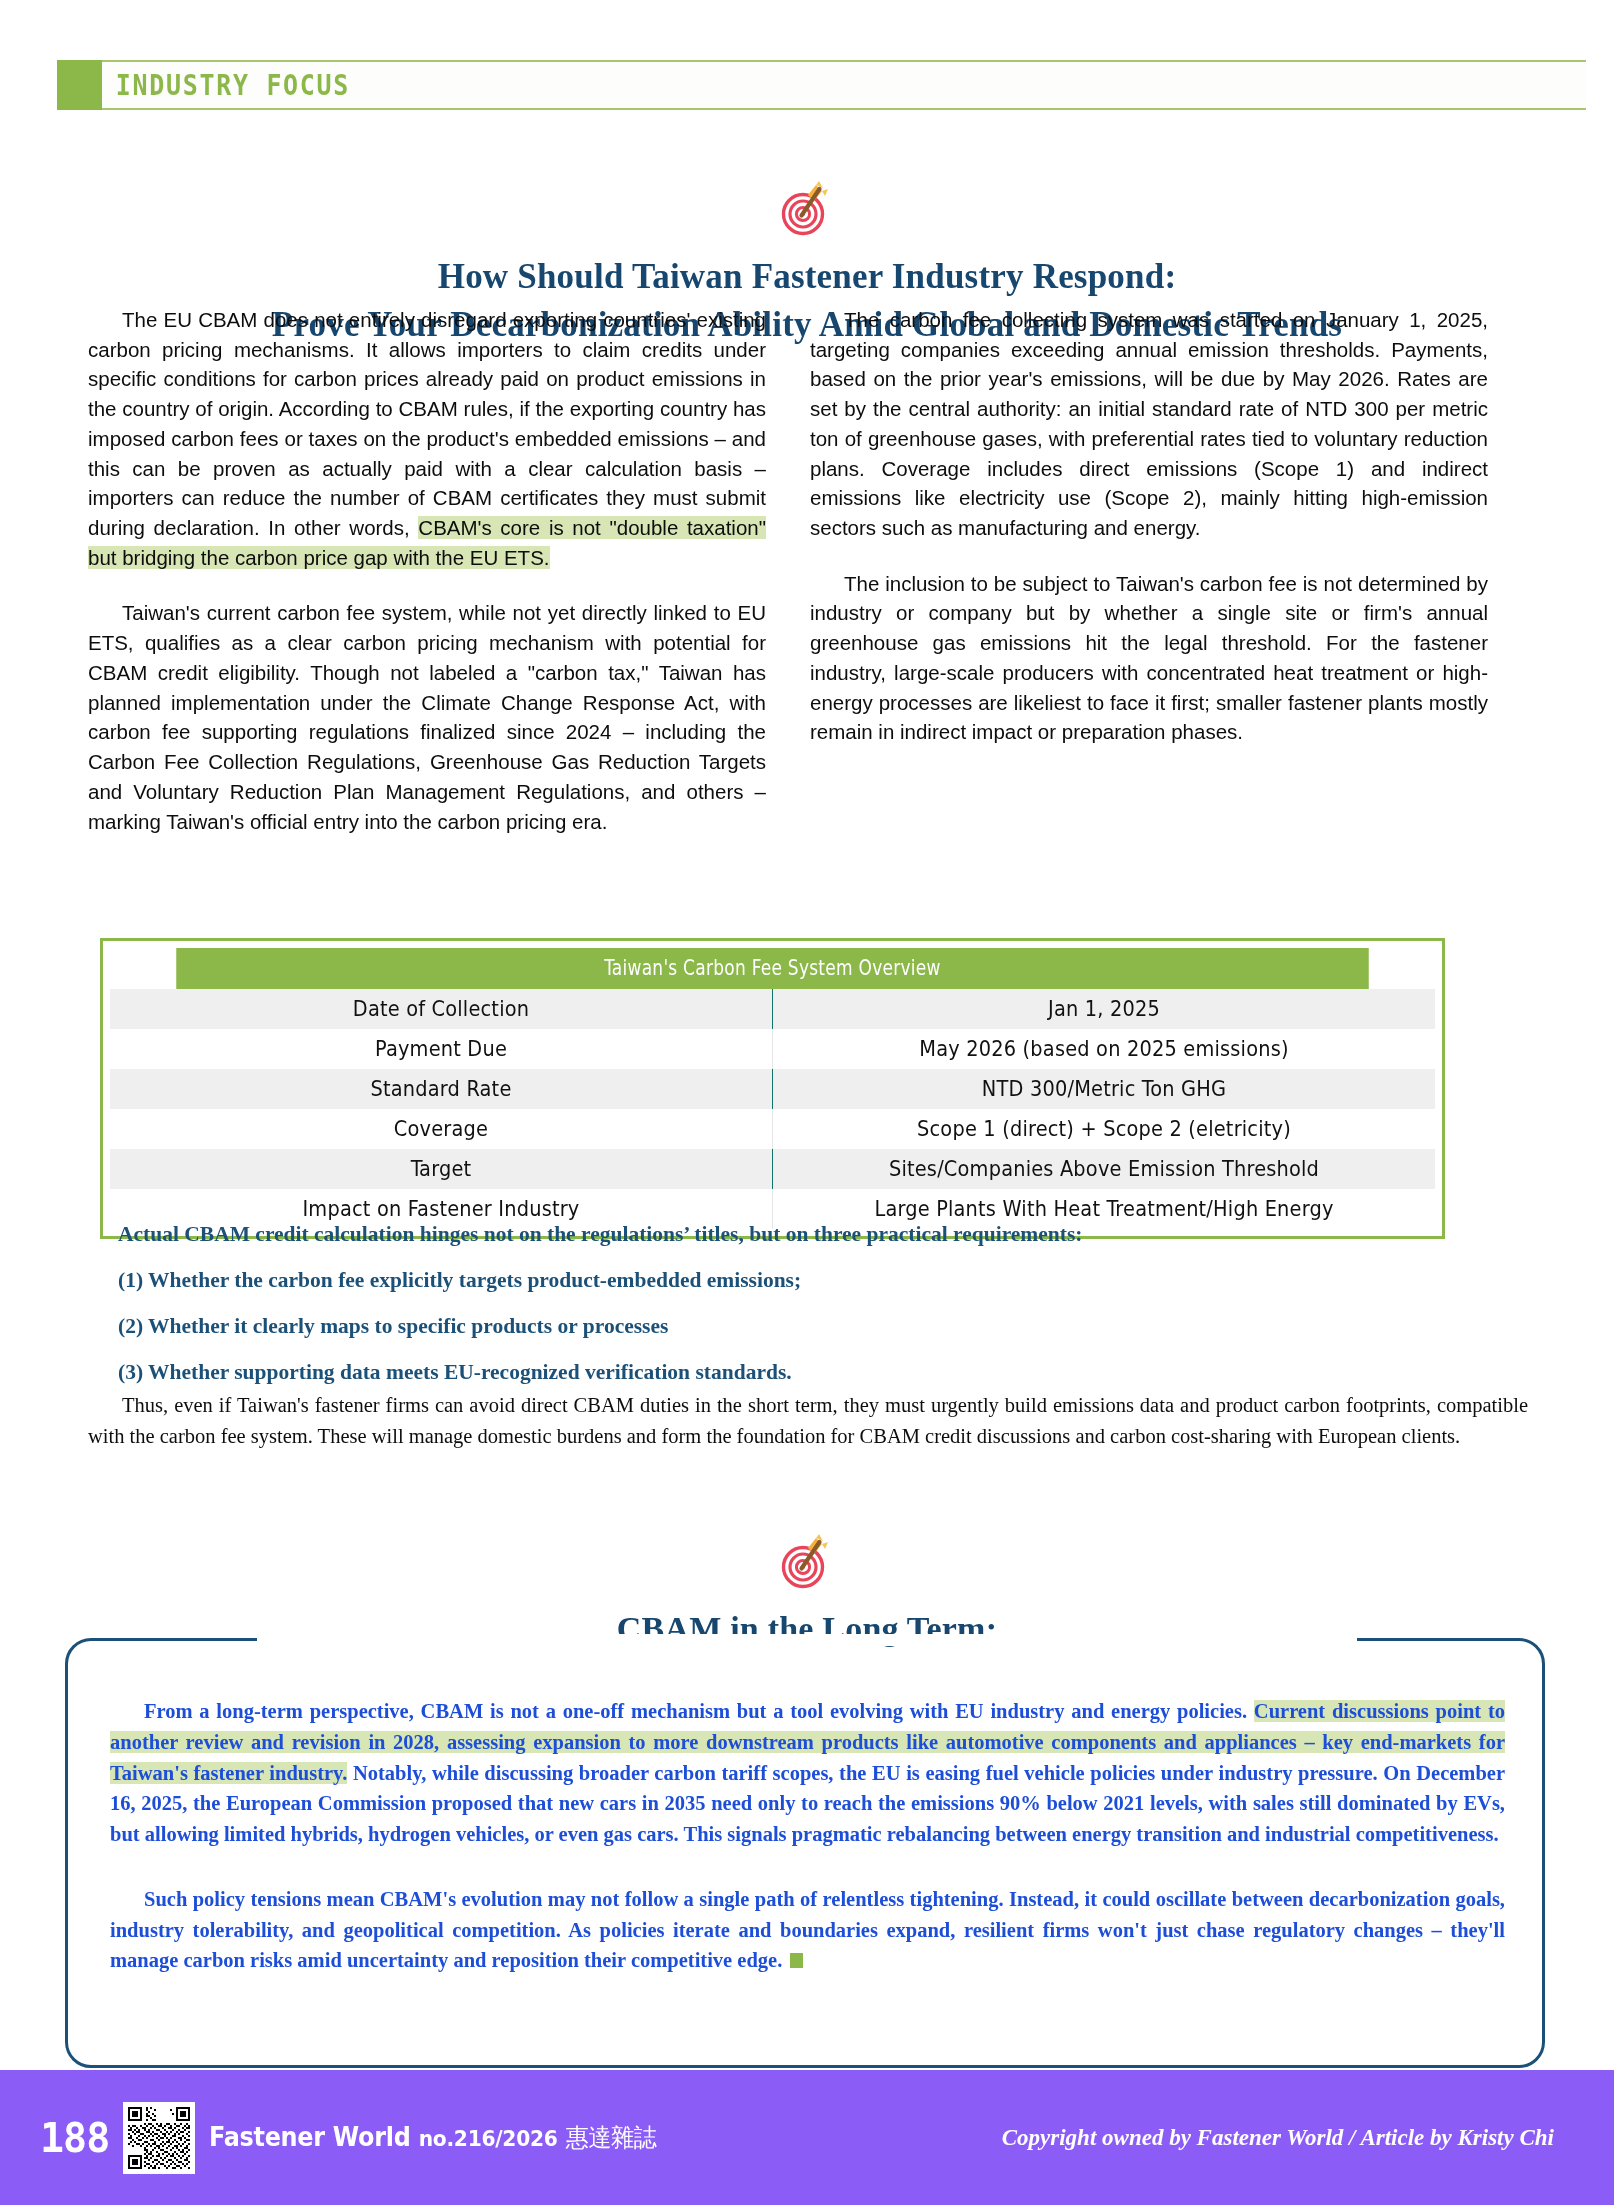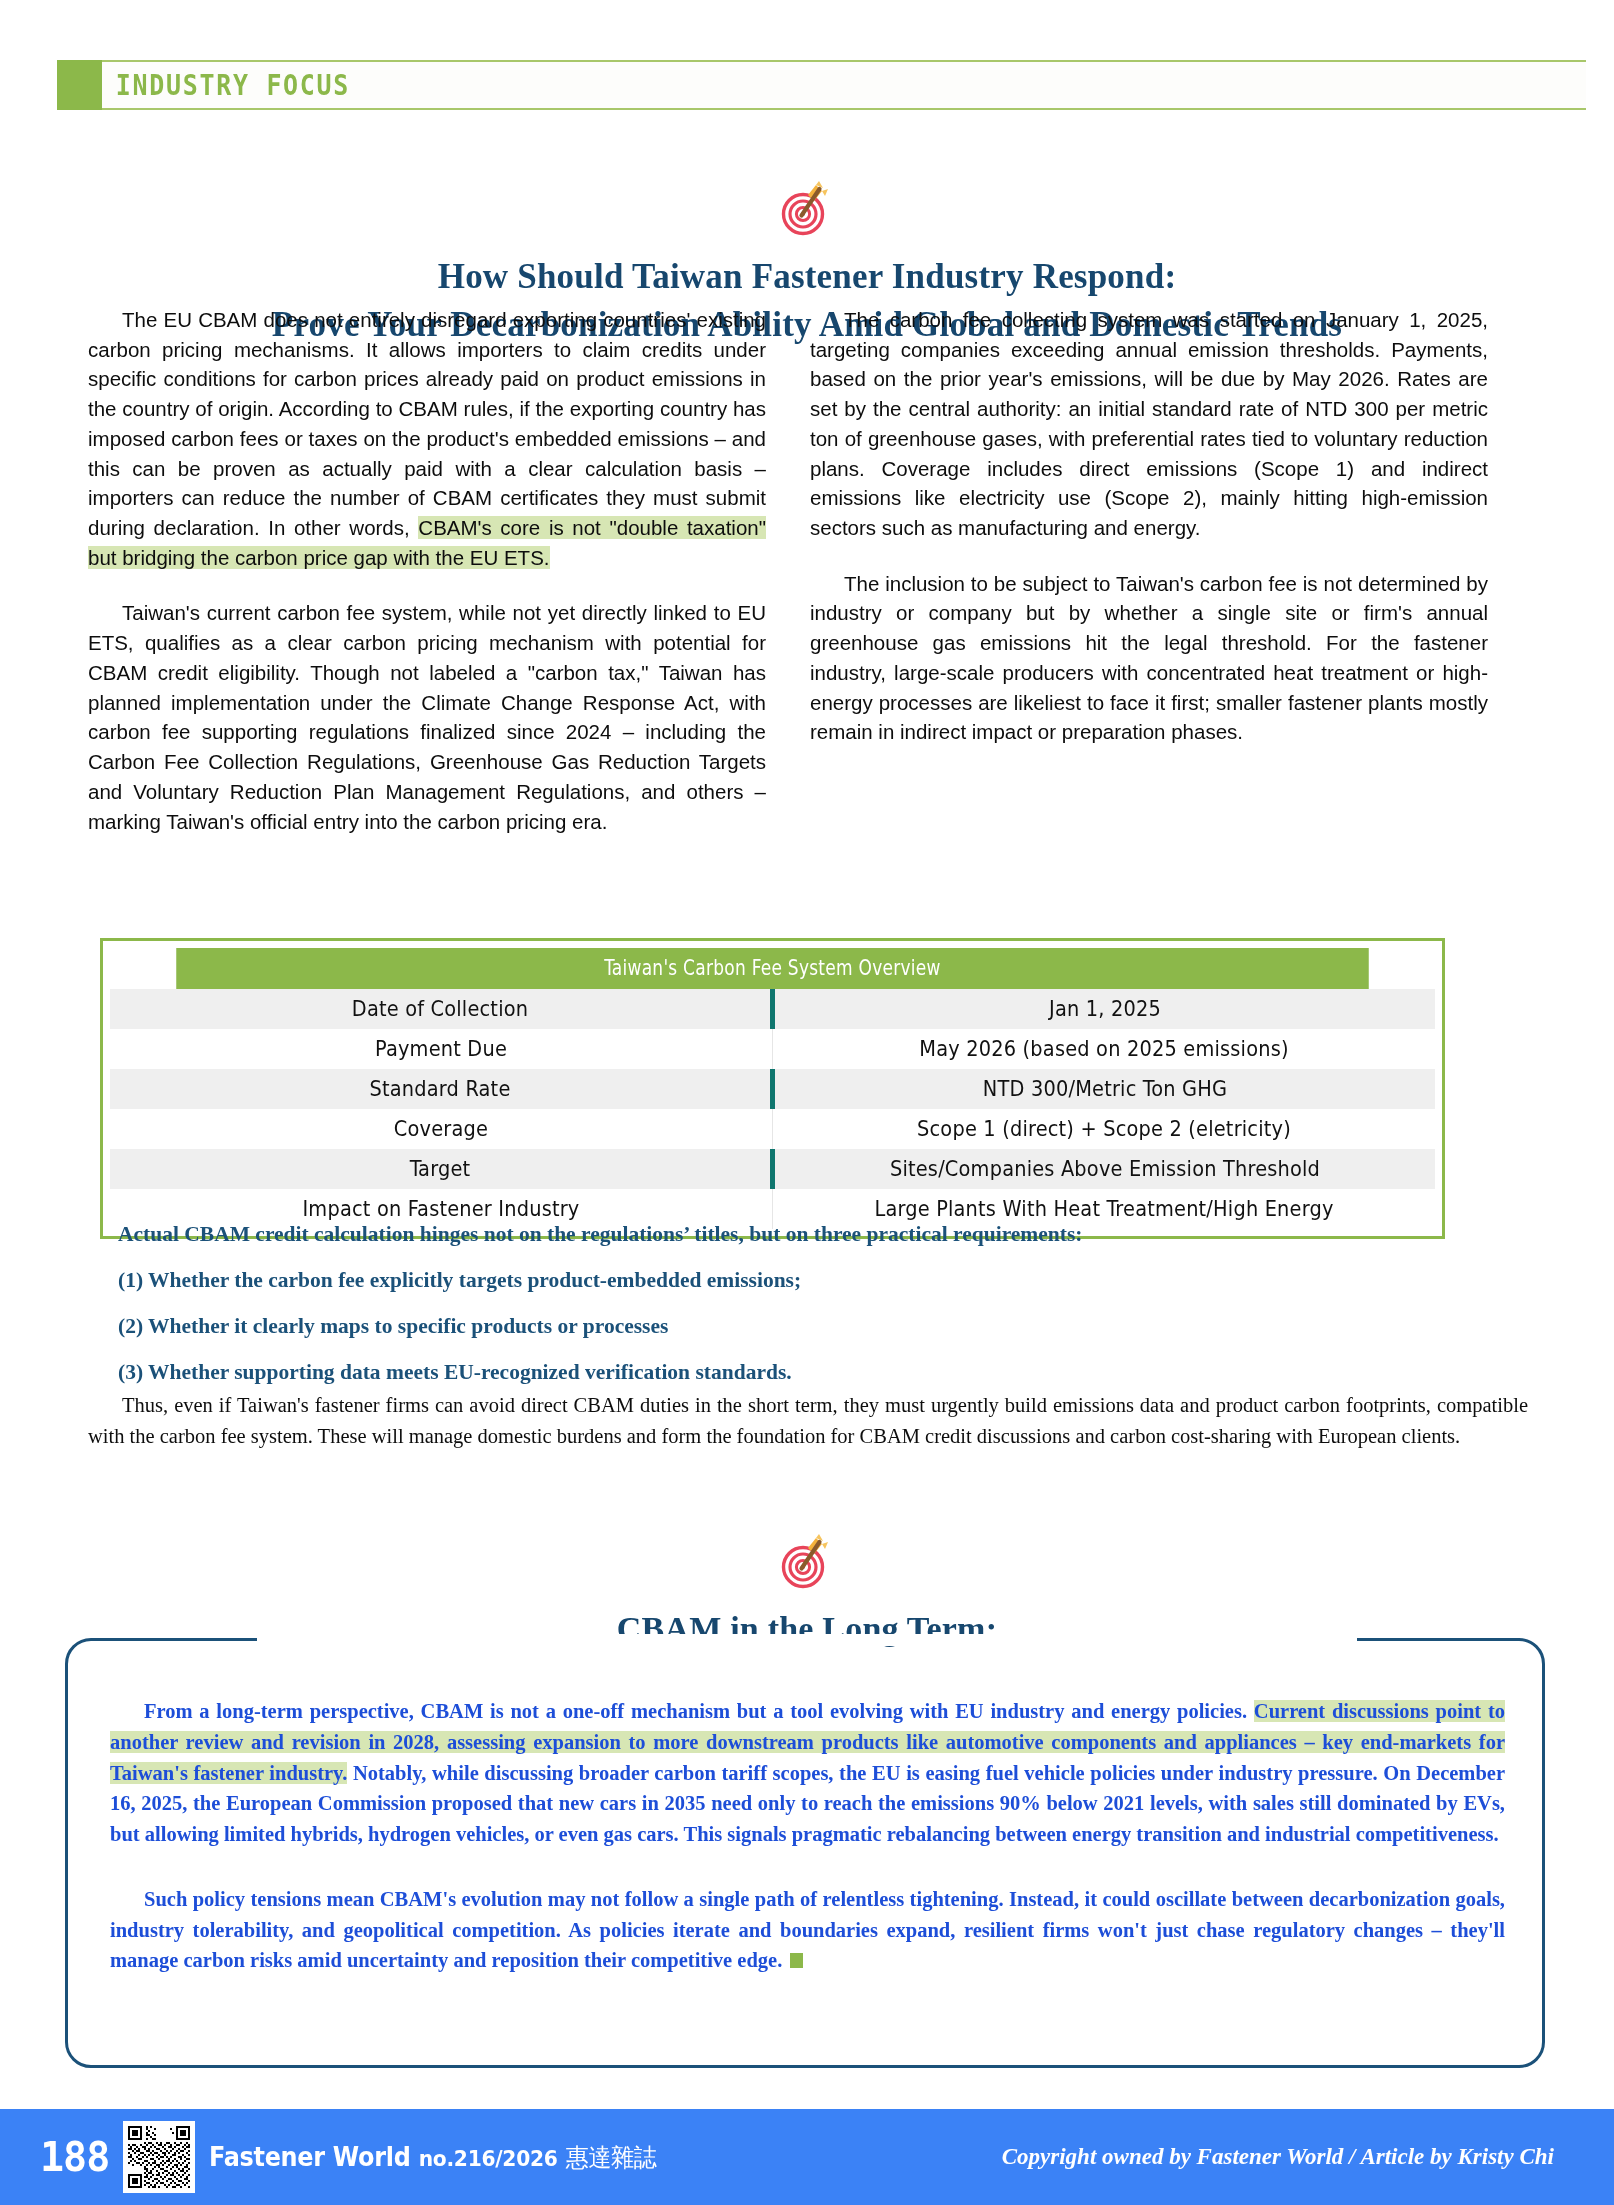--- a/index.html
+++ b/index.html
@@ -152,21 +152,21 @@
     font-size: 21.5px;
     padding: 7px 0 8px 0;
     text-align: center;
     color: #111111;
     border: none;
     letter-spacing: 0.2px;
   }
   table.overview td.label { width: 50%; }
   table.overview tr.odd td { background: #efefef; }
   table.overview tr.even td { background: #ffffff; }
-  table.overview td.label.sep { border-right: 5px solid #0f766e; }
+  table.overview td.label.sep { border-right: 1px solid #0f766e; }
   table.overview tr.even td.label.sep { border-right: 1px solid #e6e6e6; }
 
   
   .requirements {
     position: absolute;
     left: 118px;
     top: 1222px;
     width: 1380px;
     color: #1b5179;
     font-family: "Liberation Serif", serif;
@@ -244,22 +244,22 @@
     vertical-align: -1px;
     margin-left: 8px;
   }
 
   
   .footer {
     position: absolute;
     left: 0;
     right: 0;
     bottom: 0;
-    height: 96px;
-    background: #3b82f6;
+    height: 135px;
+    background: #8b5cf6;
     display: flex;
     align-items: center;
     justify-content: space-between;
   }
   .footer-left {
     display: flex;
     align-items: center;
     padding-left: 40px;
     gap: 14px;
   }

